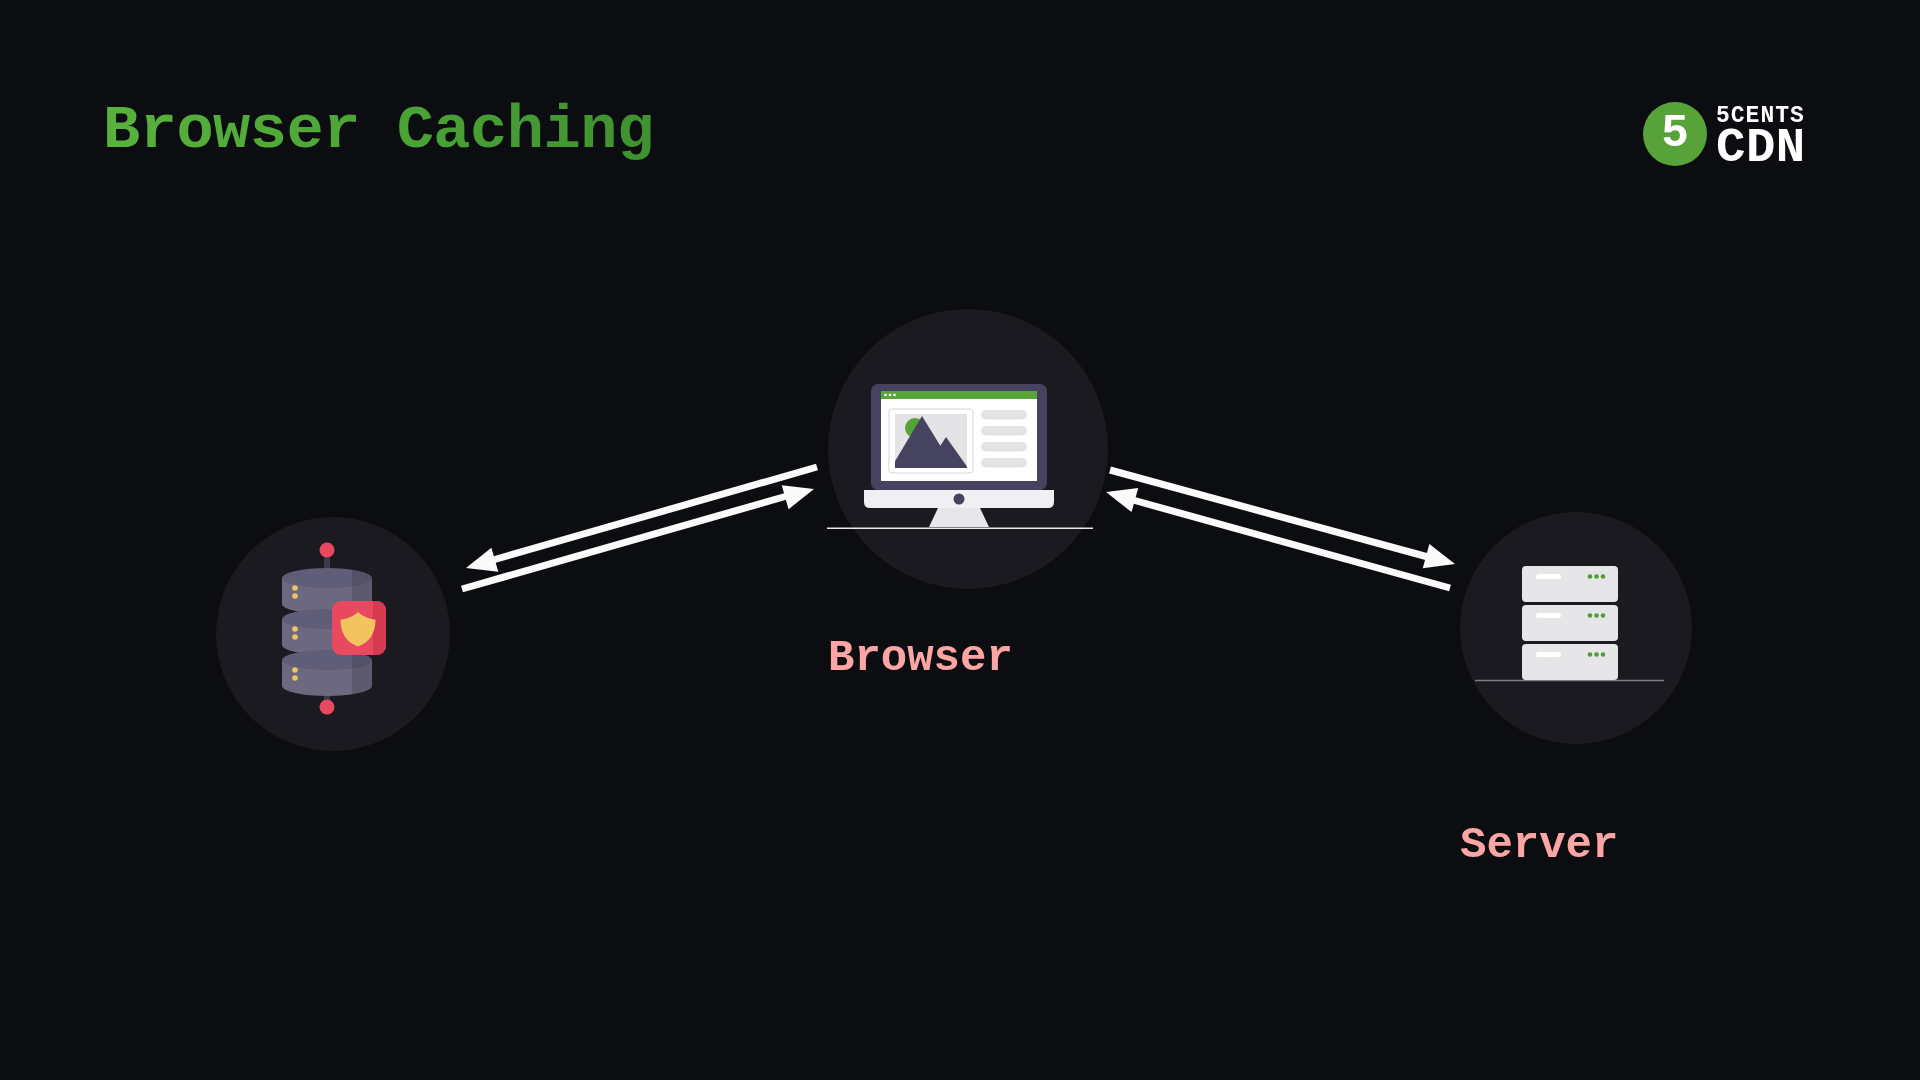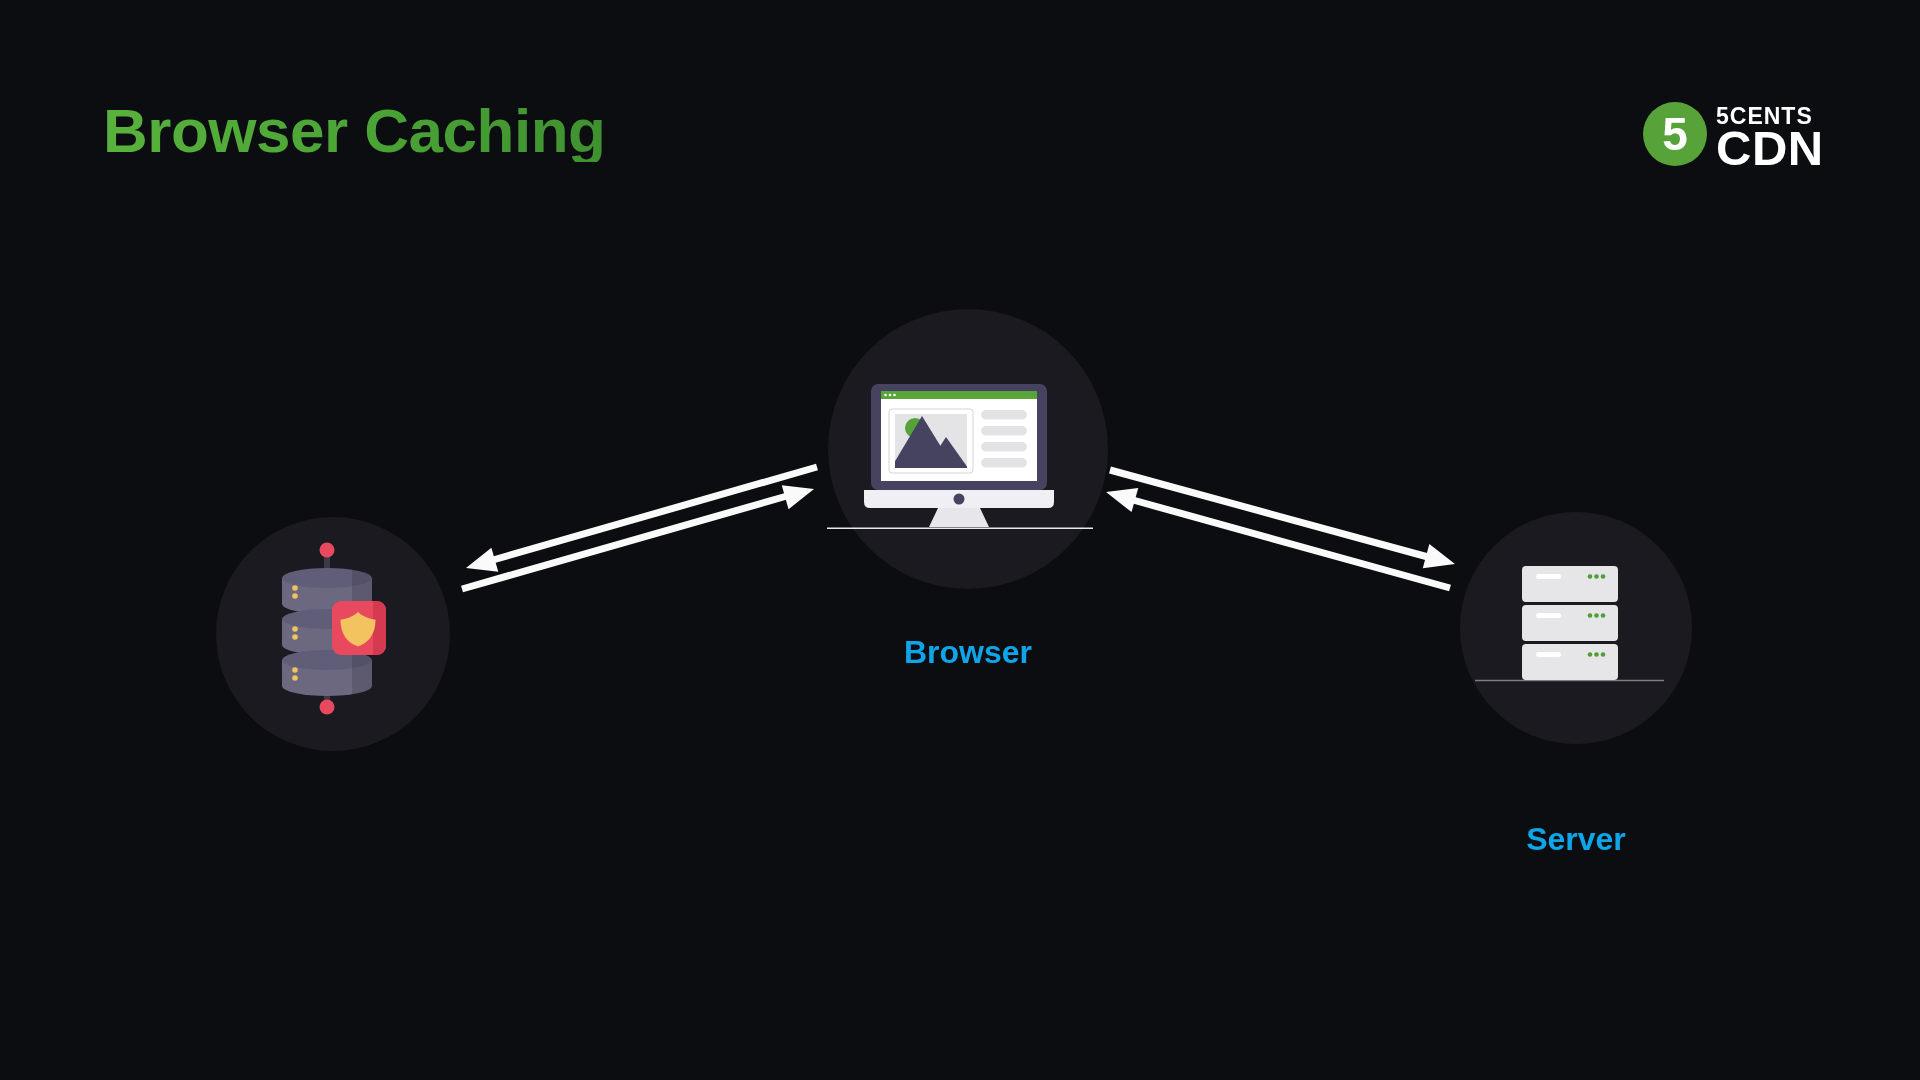--- a/index.html
+++ b/index.html
@@ -1,19 +1,19 @@
 <!DOCTYPE html>
 <html><head>
 <meta charset="utf-8">
 <style>
   html,body{margin:0;padding:0;background:#0c0d10;}
   .canvas{
     position:relative;width:1920px;height:1080px;overflow:hidden;
     background:#0c0d10;
-    font-family:Liberation Sans, sans-serif;
+    font-family:Liberation Mono, monospace;
   }
   .page-title{
     position:absolute;left:103px;top:100px;
     font-size:62px;font-weight:700;letter-spacing:-0.5px;line-height:1;
     color:#4ca637;
     background:linear-gradient(90deg,#58b23c 0%,#4aa335 55%,#3f9130 100%);
     -webkit-background-clip:text;background-clip:text;
     -webkit-text-fill-color:transparent;
   }
   .logo{
@@ -34,22 +34,22 @@
     position:absolute;border-radius:50%;background:#1a1a20;
   }
   .circle-cache{left:216px;top:517px;width:234px;height:234px;}
   .circle-browser{left:828px;top:309px;width:280px;height:280px;}
   .circle-server{left:1460px;top:512px;width:232px;height:232px;}
   .icon-svg{position:absolute;display:block;}
   .icon-cache{left:270px;top:535px;width:120px;height:180px;}
   .icon-browser{left:827px;top:383px;width:266px;height:148px;}
   .icon-server{left:1470px;top:560px;width:200px;height:124px;}
   .node-label{
-    position:absolute;color:#0ea5e9;font-weight:700;font-size:32px;
-    text-align:center;line-height:1;
+    position:absolute;color:#fca5a5;font-weight:700;font-size:44px;
+    line-height:1;
   }
   .label-cache{left:216px;top:787px;width:234px;}
   .label-browser{left:828px;top:636px;width:280px;}
   .label-server{left:1460px;top:787px;width:232px;margin-top:36px;}
   .arrows-layer{position:absolute;left:0;top:0;width:1920px;height:1080px;pointer-events:none;}
 </style>
 </head>
 <body>
 
 <div class="canvas">

